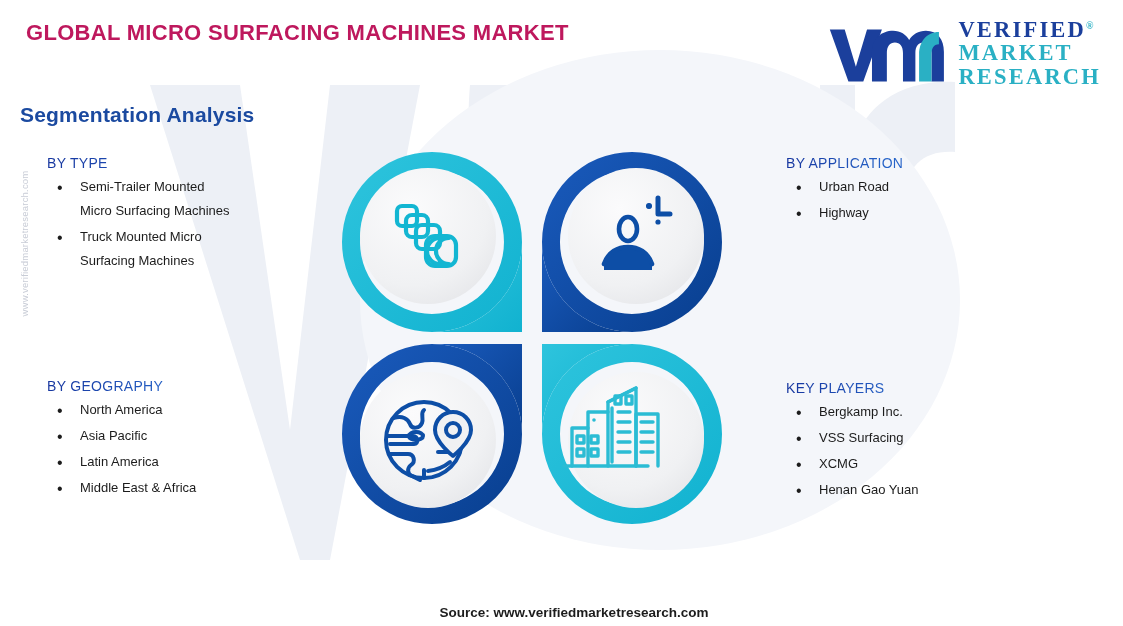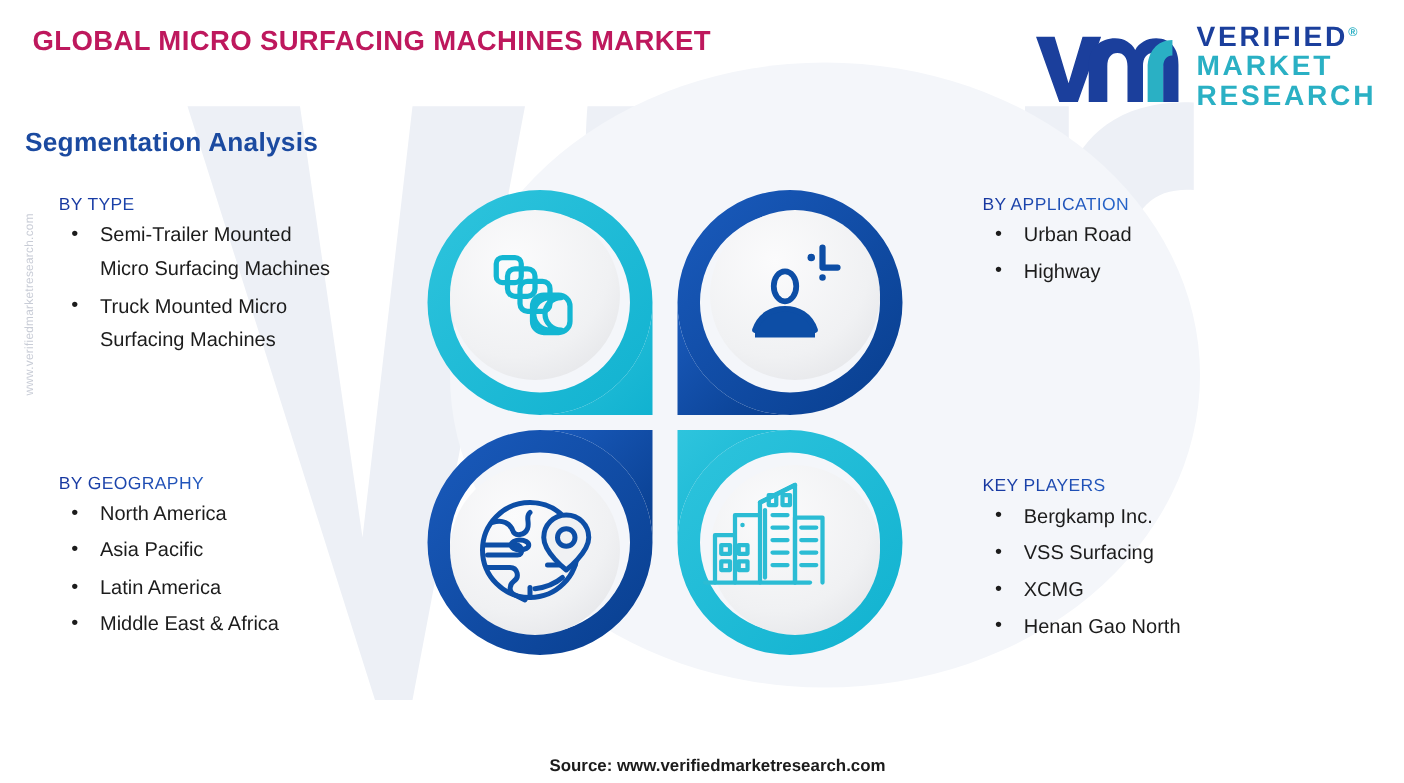--- a/index.html
+++ b/index.html
@@ -51,39 +51,39 @@
     font-weight:bold;
     color:#1b4aa0;
     letter-spacing:.2px;
     z-index:4;
   }
 
   
   #logo { position:absolute; right:22px; top:18px; z-index:4;
           display:flex; align-items:center; gap:14px; }
   #logo-mark { width:118px; height:62px; display:block; }
-  #logo-words { display:flex; flex-direction:column; line-height:1.04; }
+  #logo-words { display:flex; flex-direction:column; line-height:1.04;font-family:Liberation Serif, serif; }
   .logo-line { font-size:22.5px; font-weight:bold; letter-spacing:2.2px; position:relative; }
   .logo-verified { color:#1b3f9c; }
   .logo-market, .logo-research { color:#2ab0c4; }
   .logo-reg { font-size:10px; vertical-align:super; color:#2ab0c4; letter-spacing:0; }
 
   
   .col { position:absolute; z-index:4; }
   .sec-head {
     font-size:14px; font-weight:normal; letter-spacing:.3px;
     background:linear-gradient(100deg,#16359e 0%,#2563c8 85%);
     -webkit-background-clip:text; background-clip:text;
     -webkit-text-fill-color:transparent; color:#1c4bb5;
     margin-bottom:9px;
   }
   ul.items { list-style:none; }
   ul.items li {
     position:relative;
-    font-size:16px;
+    font-size:13px;
     color:#1c1c1c;
     line-height:1.08;
     padding-left:33px;
     margin-bottom:12px;
     max-width:270px;
   }
   ul.items li::before {
     content:"\2022";
     position:absolute; left:10px; top:-1px;
     font-size:16px; color:#1c1c1c;
@@ -271,17 +271,17 @@
     <li>Highway</li>
   </ul>
 </div>
 
 <div class="col col-right" id="col-players">
   <div class="sec-head">KEY PLAYERS</div>
   <ul class="items">
     <li>Bergkamp Inc.</li>
     <li>VSS Surfacing</li>
     <li>XCMG</li>
-    <li>Henan Gao North</li>
+    <li>Henan Gao Yuan</li>
   </ul>
 </div>
 
 <div id="source">Source: www.verifiedmarketresearch.com</div>
 
 </body></html>

